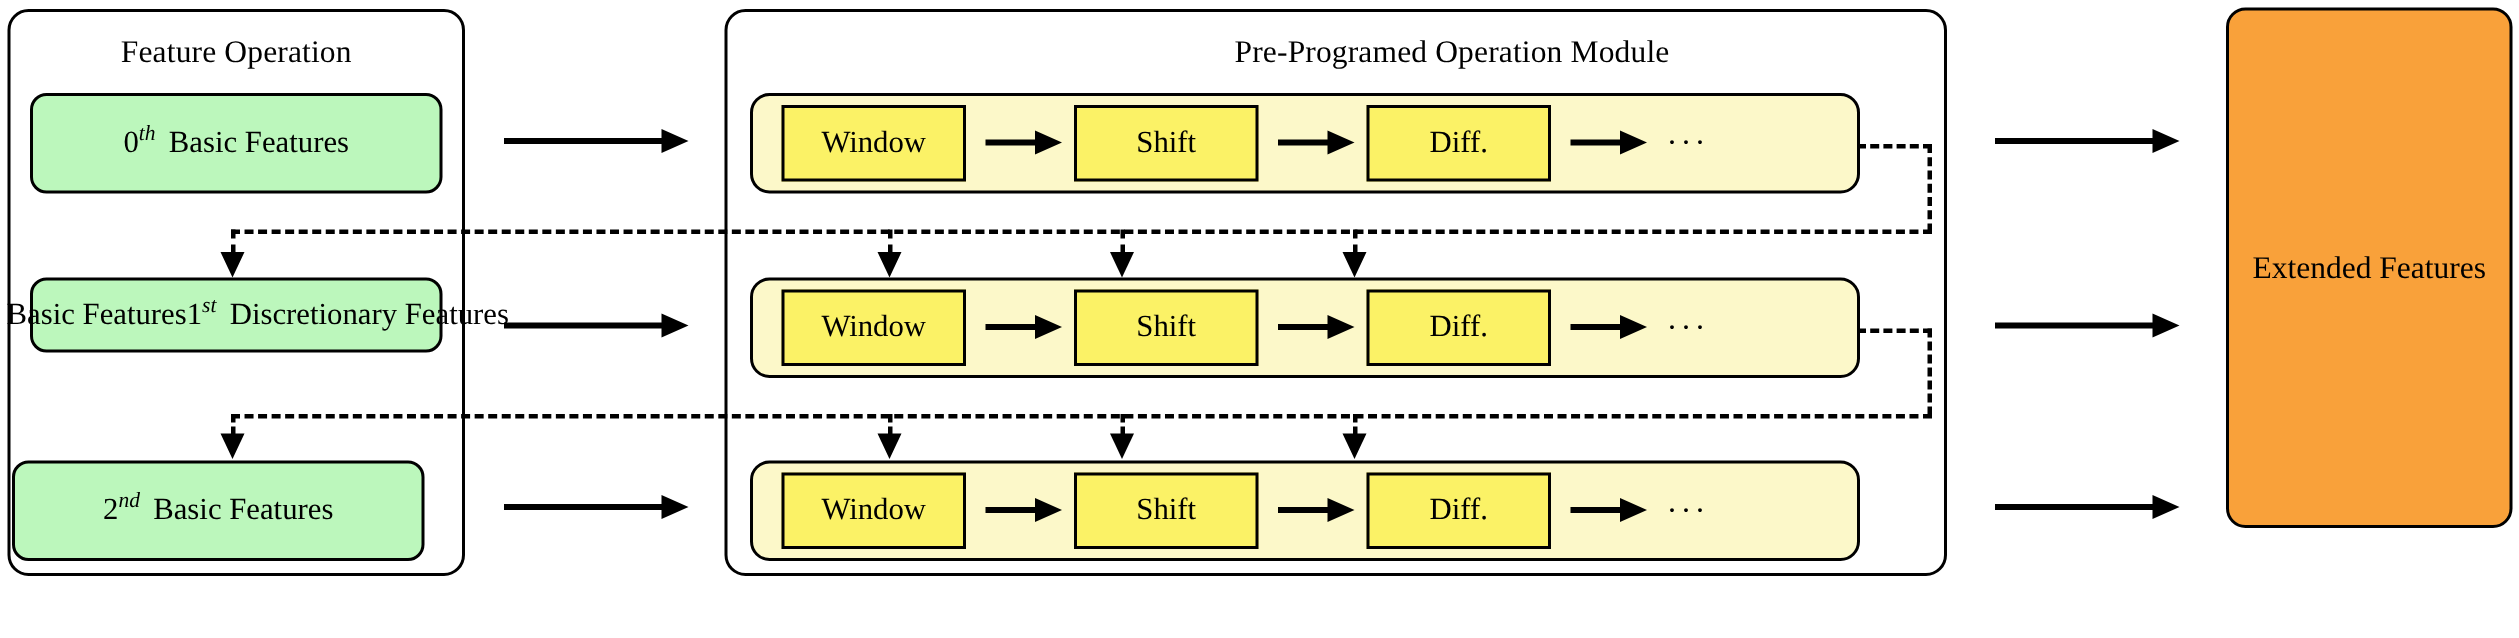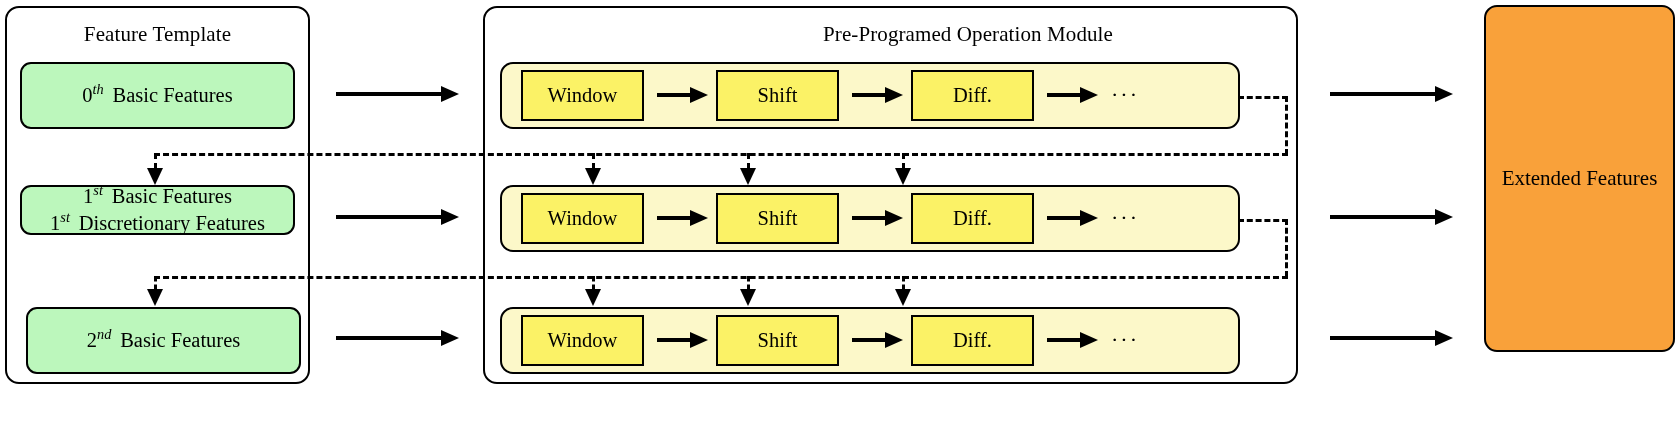--- a/index.html
+++ b/index.html
@@ -8,21 +8,21 @@
   #stage{position:relative;width:1679px;height:425px;}
 
   
   .panel{position:absolute;box-sizing:border-box;border:2.5px solid #000;
          border-radius:14px;background:#fff;}
   .panel-title{position:absolute;text-align:center;font-size:21px;
                letter-spacing:.1px;white-space:nowrap;}
 
   .green-box{position:absolute;box-sizing:border-box;border:2.5px solid #000;
              border-radius:11px;background:#bcf7bc;
-             display:flex;flex-direction:column;align-items:center;
+             display:flex;flex-direction:row;align-items:center;
              justify-content:center;line-height:1.30;font-size:20.5px;}
   .green-box .ln{white-space:nowrap;}
   sup{font-size:.70em;font-style:italic;vertical-align:super;line-height:0;}
   .ord{margin-right:.18em;}
 
   .strip{position:absolute;box-sizing:border-box;border:2.5px solid #000;
          border-radius:13px;background:#fcf8c9;}
   .op-box{position:absolute;box-sizing:border-box;border:2.5px solid #000;
           background:#fbf266;display:flex;align-items:center;
           justify-content:center;font-size:20.5px;white-space:nowrap;}
@@ -52,41 +52,41 @@
                   border-left:8.5px solid transparent;border-right:8.5px solid transparent;
                   border-top:17px solid #000;}
 </style>
 </head>
 <body>
 
 <div id="stage">
 
   <div class="panel" style="left:5px;top:6px;width:305px;height:378px;">
   </div>
-  <div class="panel-title" style="left:5px;top:22px;width:305px;">Feature Template</div>
+  <div class="panel-title" style="left:5px;top:22px;width:305px;">Feature Operation</div>
 
   <div class="green-box" style="left:20px;top:62px;width:275px;height:67px;">
     <div class="ln">
       <span class="ord"><span>0</span><sup>th</sup></span>
       <span>Basic Features</span>
     </div>
   </div>
 
   <div class="green-box" style="left:20px;top:185px;width:275px;height:50px;">
     <div class="ln">
       <span class="ord"><span>1</span><sup>st</sup></span>
       <span>Basic Features</span>
     </div>
     <div class="ln">
       <span class="ord"><span>1</span><sup>st</sup></span>
       <span>Discretionary Features</span>
     </div>
   </div>
 
-  <div class="green-box" style="left:26px;top:307px;width:275px;height:67px;">
+  <div class="green-box" style="left:8px;top:307px;width:275px;height:67px;">
     <div class="ln">
       <span class="ord"><span>2</span><sup>nd</sup></span>
       <span>Basic Features</span>
     </div>
   </div>
 
   <div class="v-darrow" style="left:155px;top:153px;">
     <div class="shaft" style="height:16px;"></div>
     <div class="head" style="top:15px;"></div>
   </div>

